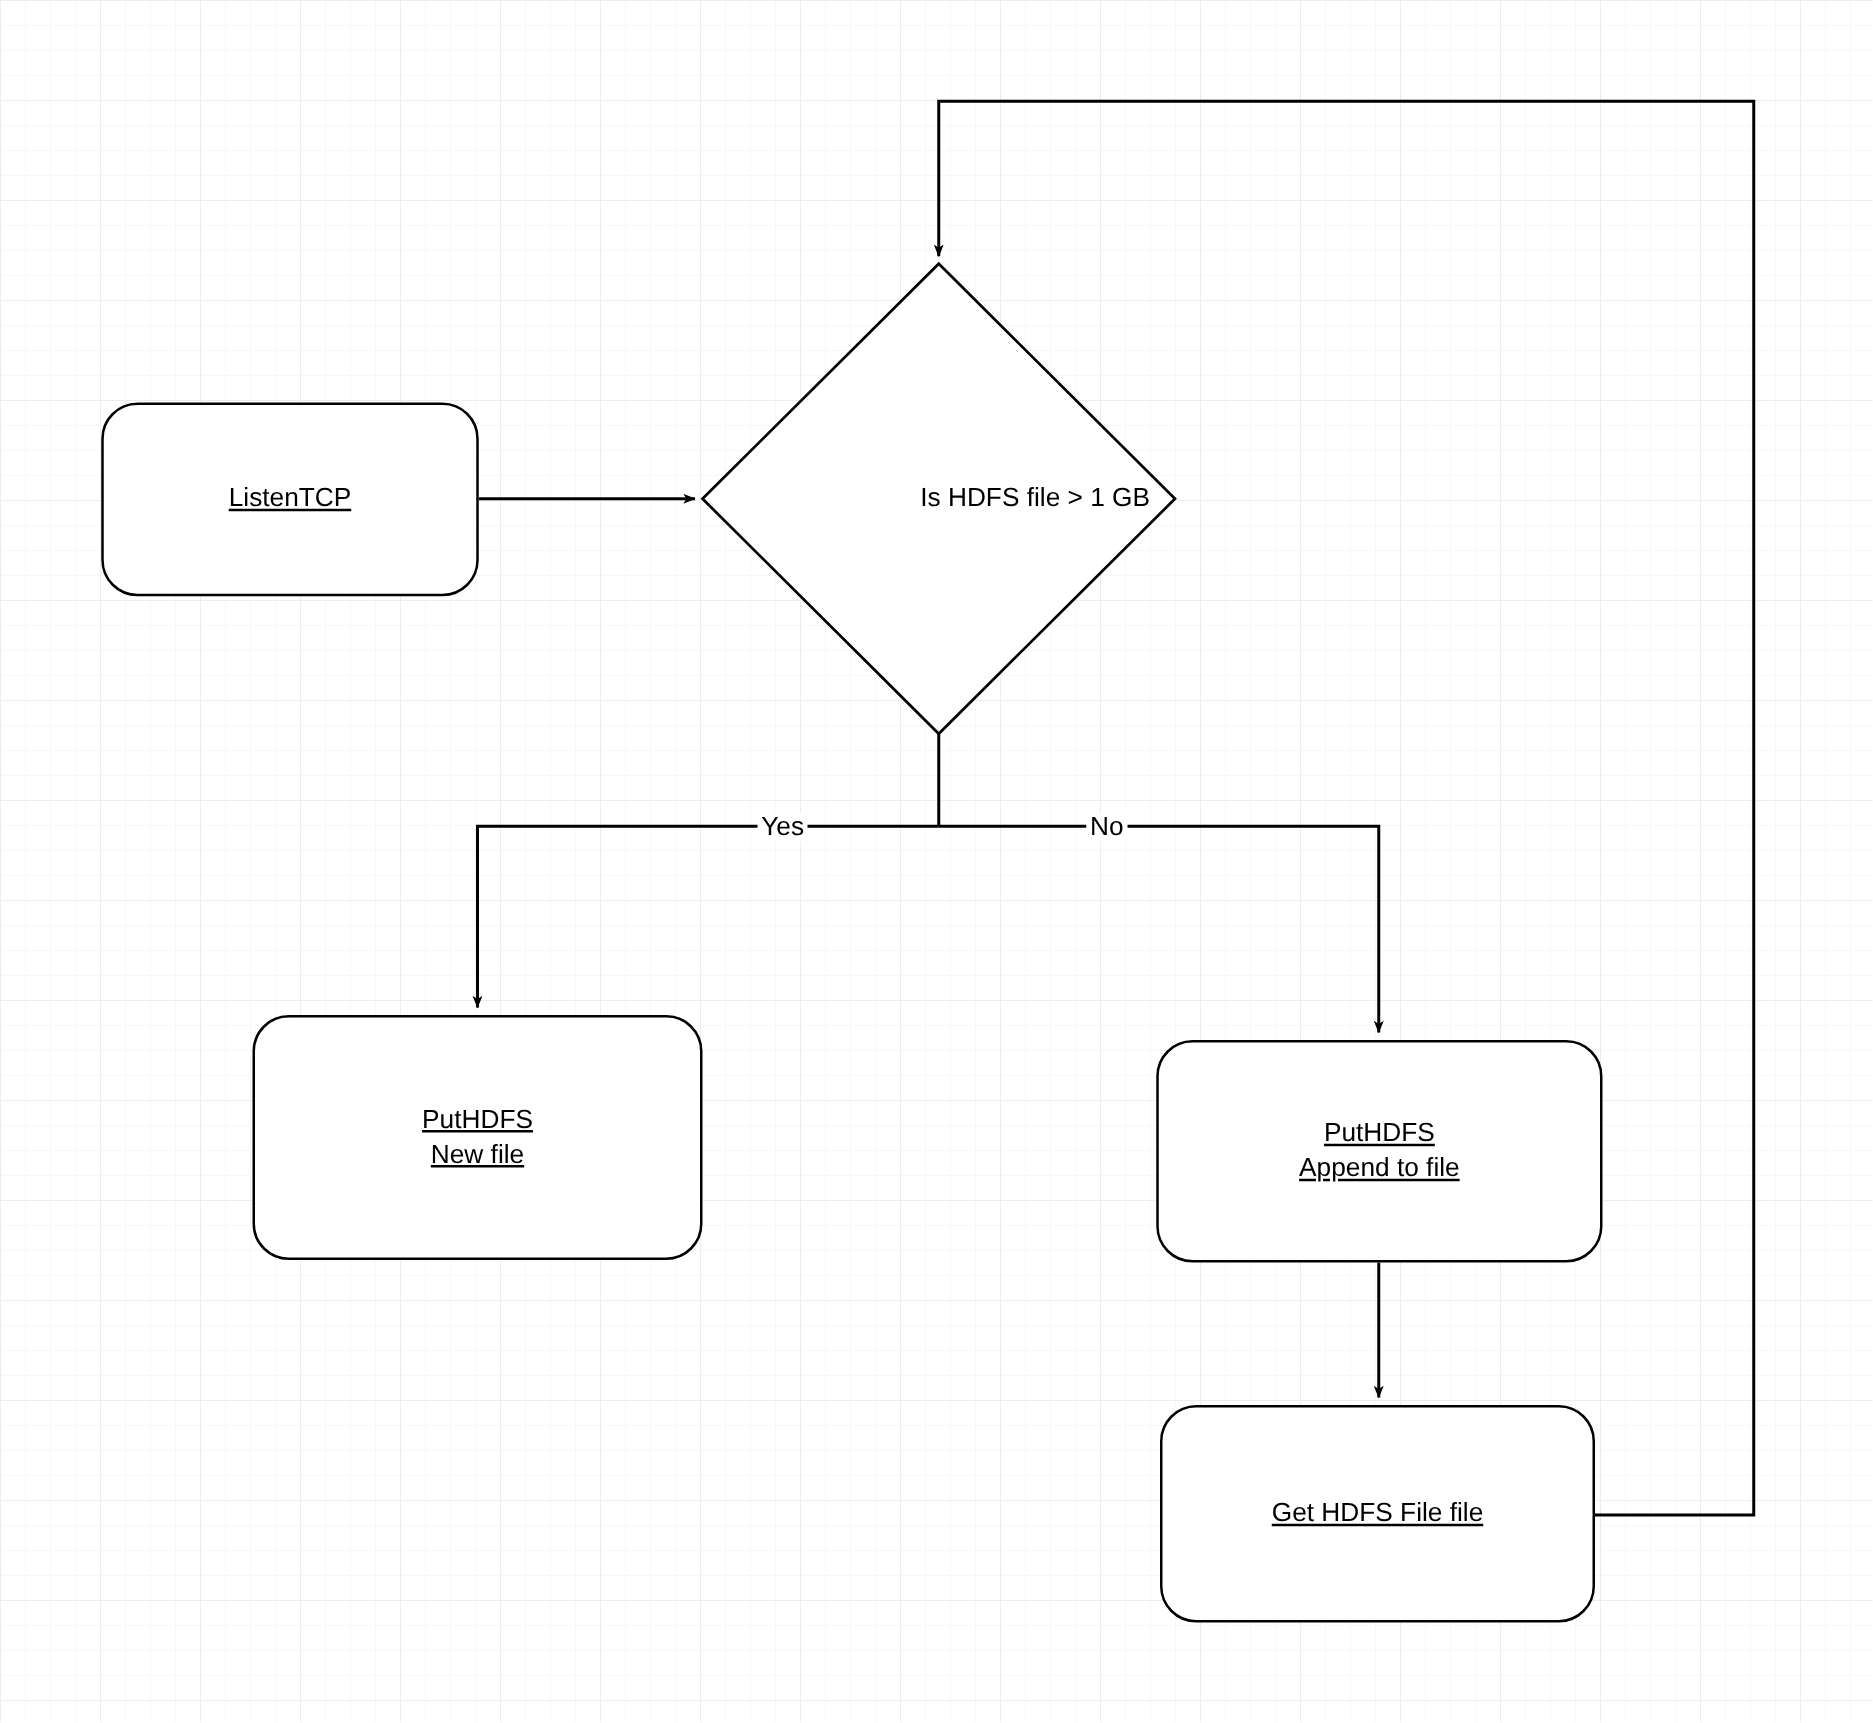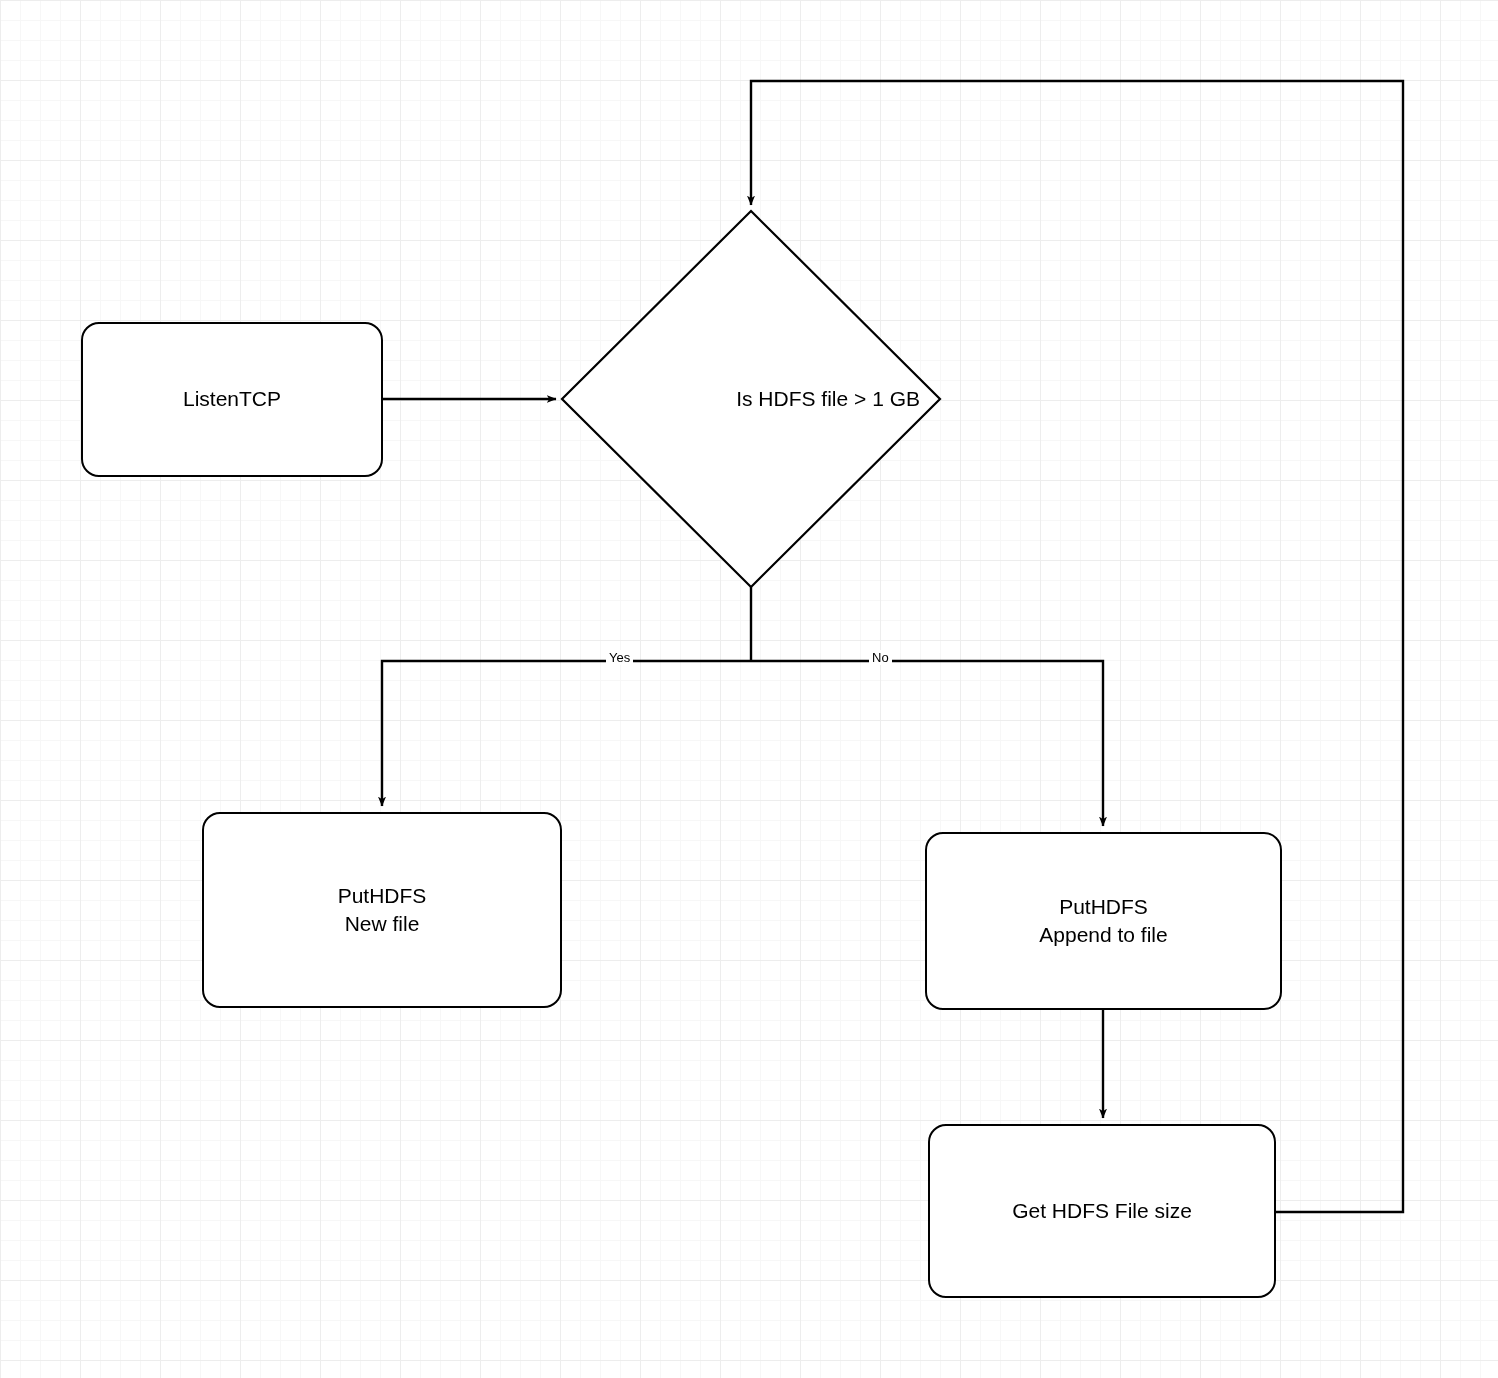--- a/index.html
+++ b/index.html
@@ -44,37 +44,38 @@
     justify-content: center;
     text-align: center;
     color: #000000;
     font-size: 21px;
     line-height: 1.35;
     white-space: pre-line;
   }
   .proc {
     background: #ffffff;
     border: 2.2px solid #000000;
-    border-radius: 18px;
+    border-radius: 29px;
+    text-decoration: underline;
   }
   .decision-label {
     position: absolute;
     display: flex;
     align-items: center;
     justify-content: flex-end;
     text-align: center;
     color: #000000;
     font-size: 21px;
     pointer-events: none;
   }
   .edge-label {
     position: absolute;
     background: #ffffff;
     color: #000000;
-    font-size: 13px;
+    font-size: 21px;
     line-height: 1;
     padding: 1px 3px;
     white-space: nowrap;
   }
 </style>
 </head>
 <body>
 
 <div id="canvas">
 
@@ -112,20 +113,20 @@
     <span>PutHDFS
 New file</span>
   </div>
 
   <div class="node proc" style="left:925px; top:832px; width:357px; height:178px;">
     <span>PutHDFS
 Append to file</span>
   </div>
 
   <div class="node proc" style="left:928px; top:1124px; width:348px; height:174px;">
-    <span>Get HDFS File size</span>
+    <span>Get HDFS File file</span>
   </div>
 
   <div class="edge-label" style="left:606px; top:650px;">Yes</div>
 
   <div class="edge-label" style="left:869px; top:650px;">No</div>
 
 </div>
 
 </body></html>

